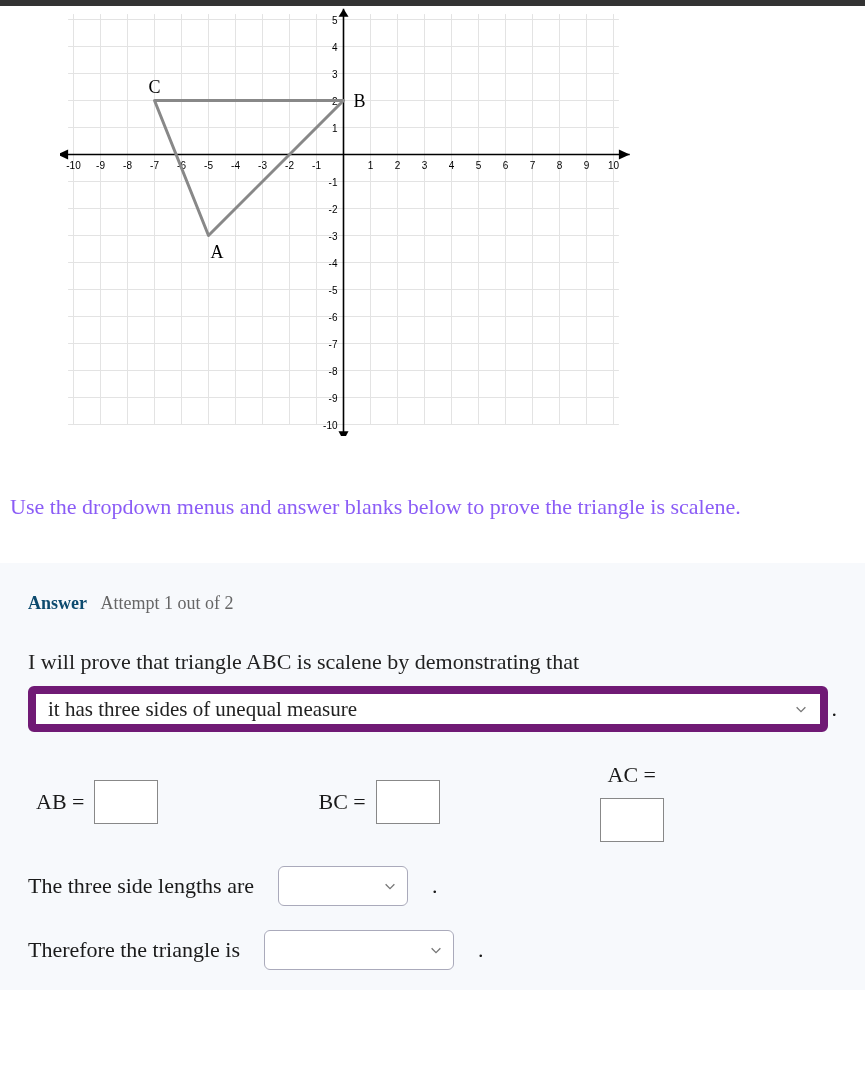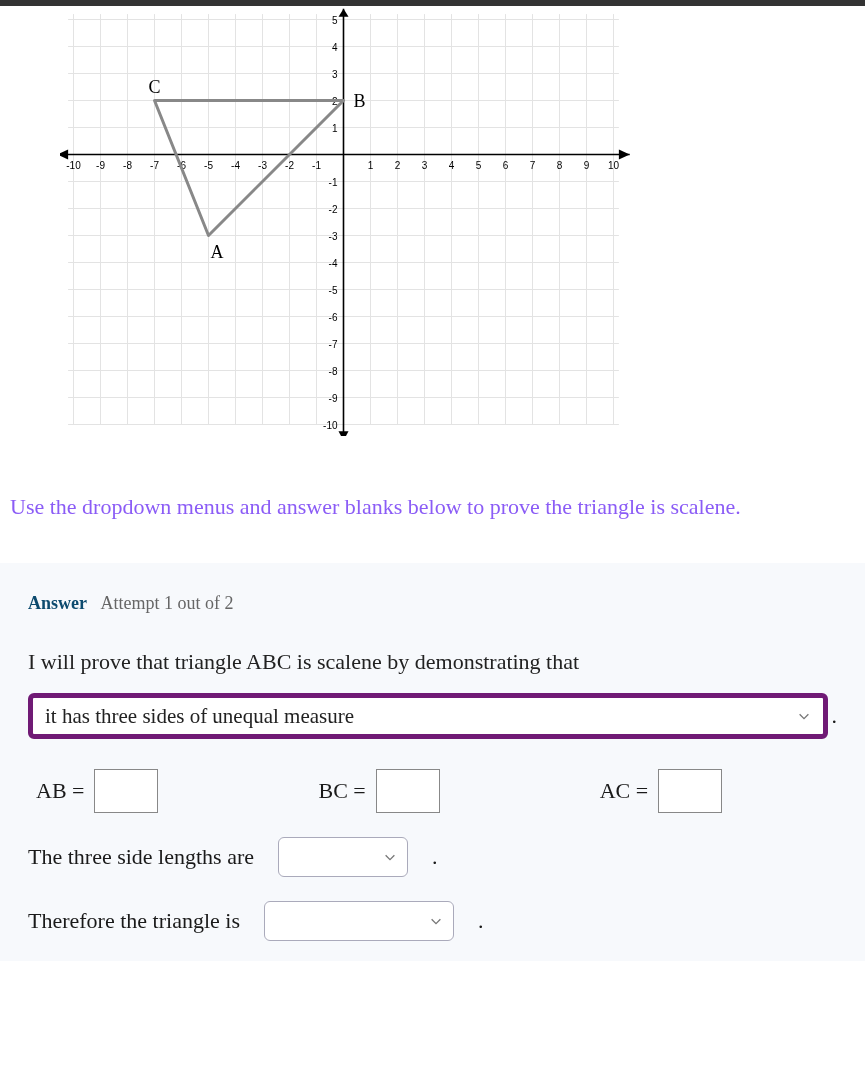--- a/index.html
+++ b/index.html
@@ -38,26 +38,26 @@
     color: #0c4a6e;
     font-family: Georgia, serif;
     font-weight: bold;
     margin-right: 10px;
     margin-top: 48px;
   }
   .statement {
     font-size: 22px;
     color: #222;
     line-height: 1.6;
-    margin-bottom: 14px;
+    margin-bottom: 7px;
   }
   .big-select {
     width: 810px;
     height: 46px;
-    border: 5px solid #701a75;
+    border: 8px solid #701a75;
     border-radius: 6px;
     background: #fff;
     font-family: Georgia, serif;
     font-size: 21px;
     padding: 0 12px;
     display: flex;
     align-items: center;
     justify-content: space-between;
     cursor: pointer;
     color: #222;
@@ -232,21 +232,21 @@
 
   <div class="row">
     <div class="seg">
       <span>AB =</span>
       <input class="num-input" value="" style="">
     </div>
     <div class="seg" style="margin-left:120px;">
       <span>BC =</span>
       <input class="num-input" value="" style="">
     </div>
-    <div class="seg" style="margin-left:120px;">
+    <div class="seg" style="margin-left:120px;flex-direction:column;">
       <span>AC =</span>
       <input class="num-input" value="" style="">
     </div>
   </div>
 
   <div class="line">
     <span>The three side lengths are</span>
     <div class="small-select">
       <span></span>
       <span class="chev">

